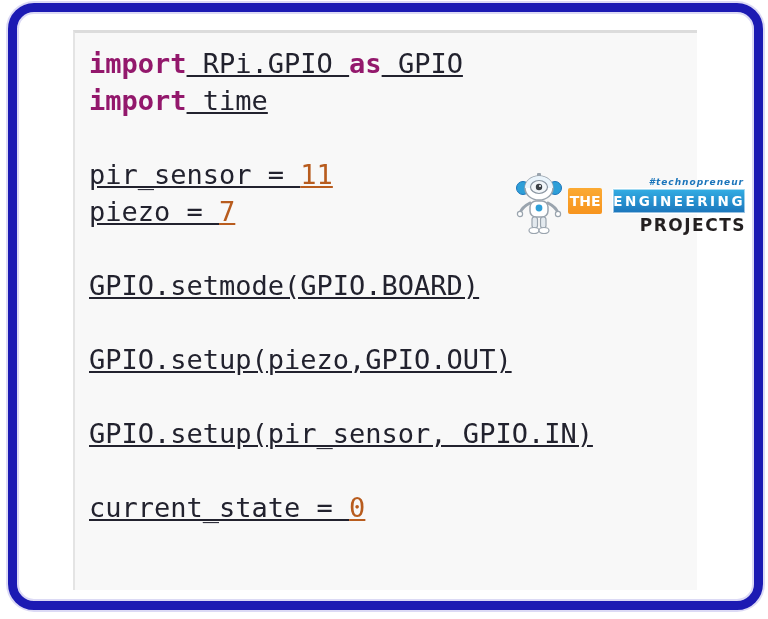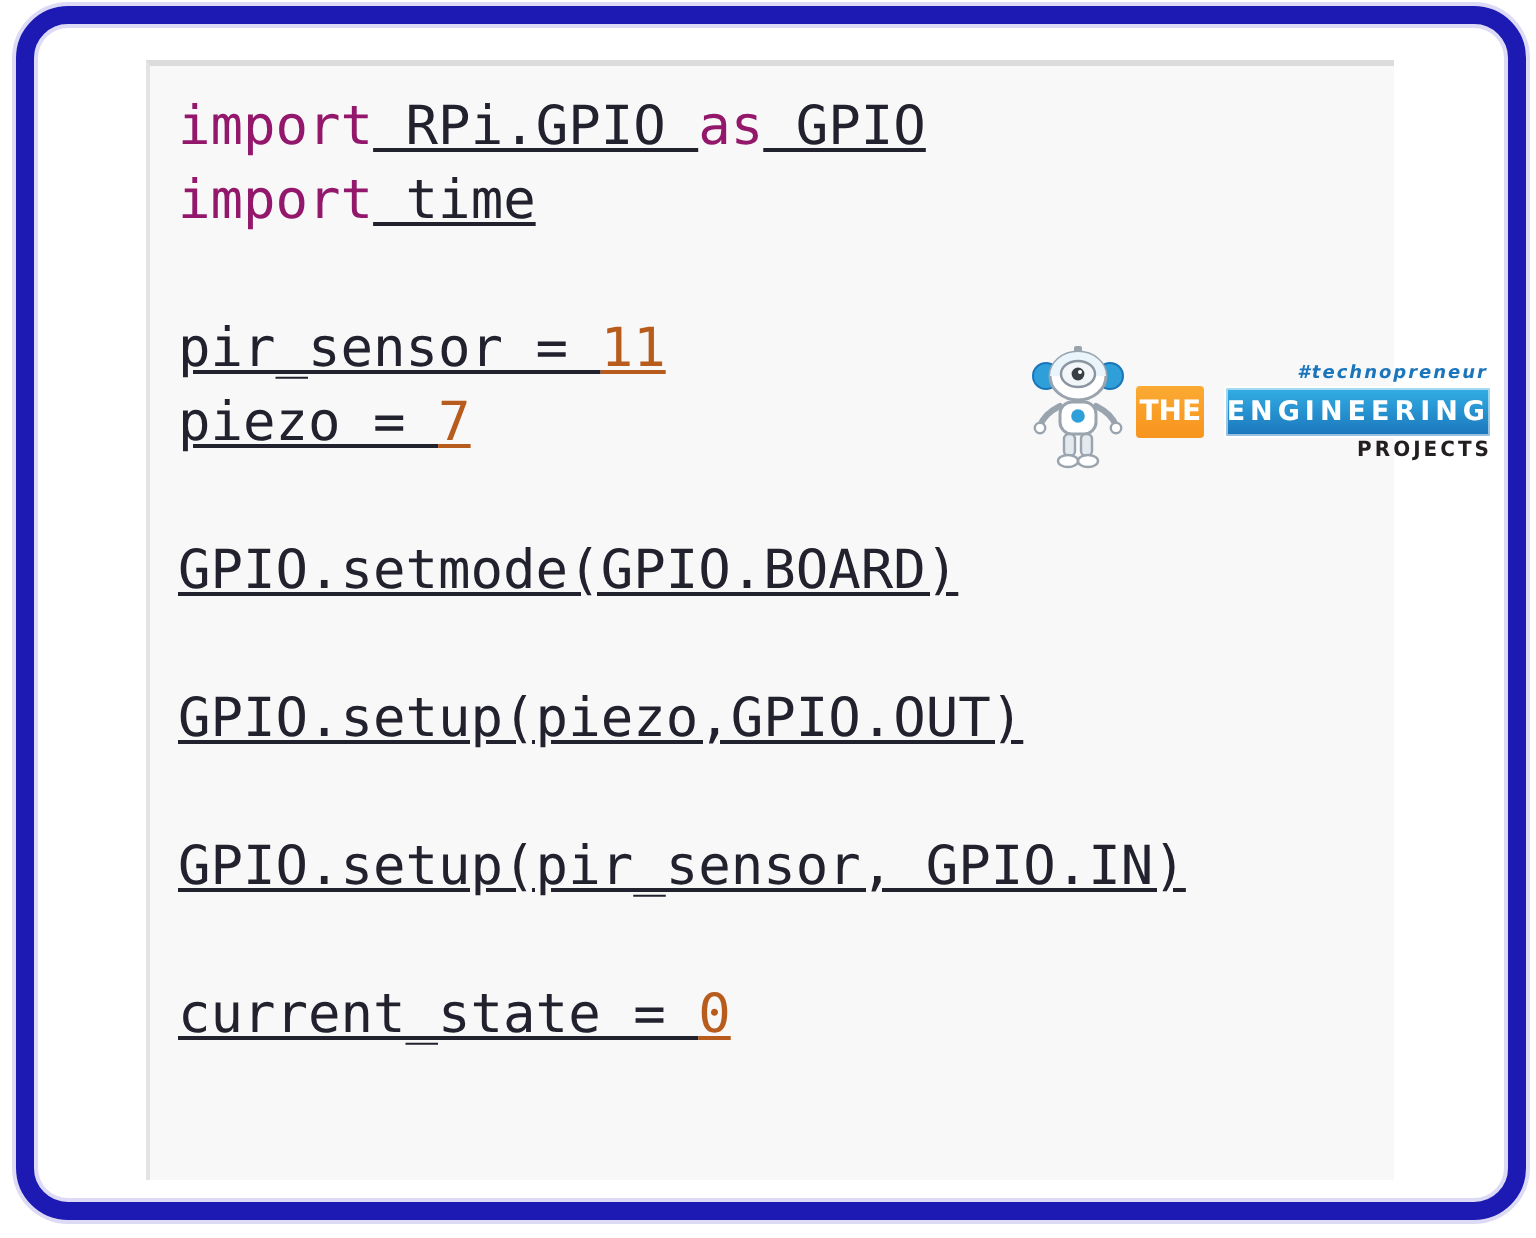--- a/index.html
+++ b/index.html
@@ -43,21 +43,21 @@
     position:absolute;
     left:0;top:0;right:0;bottom:0;
     padding:12px 0 0 14px;
     font-family:"DejaVu Sans Mono","Liberation Mono",monospace;
     font-size:27px;
     line-height:37px;
     white-space:pre;
     color:var(--plain);
   }
   .code-line{height:37px;}
-  .tk-k{color:var(--kw);font-weight:normal;}
+  .tk-k{color:var(--kw);font-weight:bold;}
   .tk-p{color:var(--plain);text-decoration:underline;}
   .tk-n{color:var(--num);text-decoration:underline;}
   
   .logo{
     position:absolute;
     left:440px;top:139px;
     width:228px;height:68px;
     display:flex;
     align-items:center;
     gap:5px;
@@ -94,21 +94,21 @@
     font-size:13.5px;
     letter-spacing:2.5px;
     display:flex;align-items:center;justify-content:center;
     flex:1;
     margin-left:10px;
     border:1px solid #ffffff;
     box-shadow:inset 0 0 0 1px rgba(255,255,255,.55);
     border-radius:2px;
   }
   .logo-projects{
-    font-size:10px;
+    font-size:17px;
     font-weight:bold;
     letter-spacing:1.5px;
     color:var(--logo-dark);
     margin-top:1px;
     transform:scaleY(1.05);
   }
   .robot{flex:0 0 auto;}
 </style>
 </head>
 <body>

